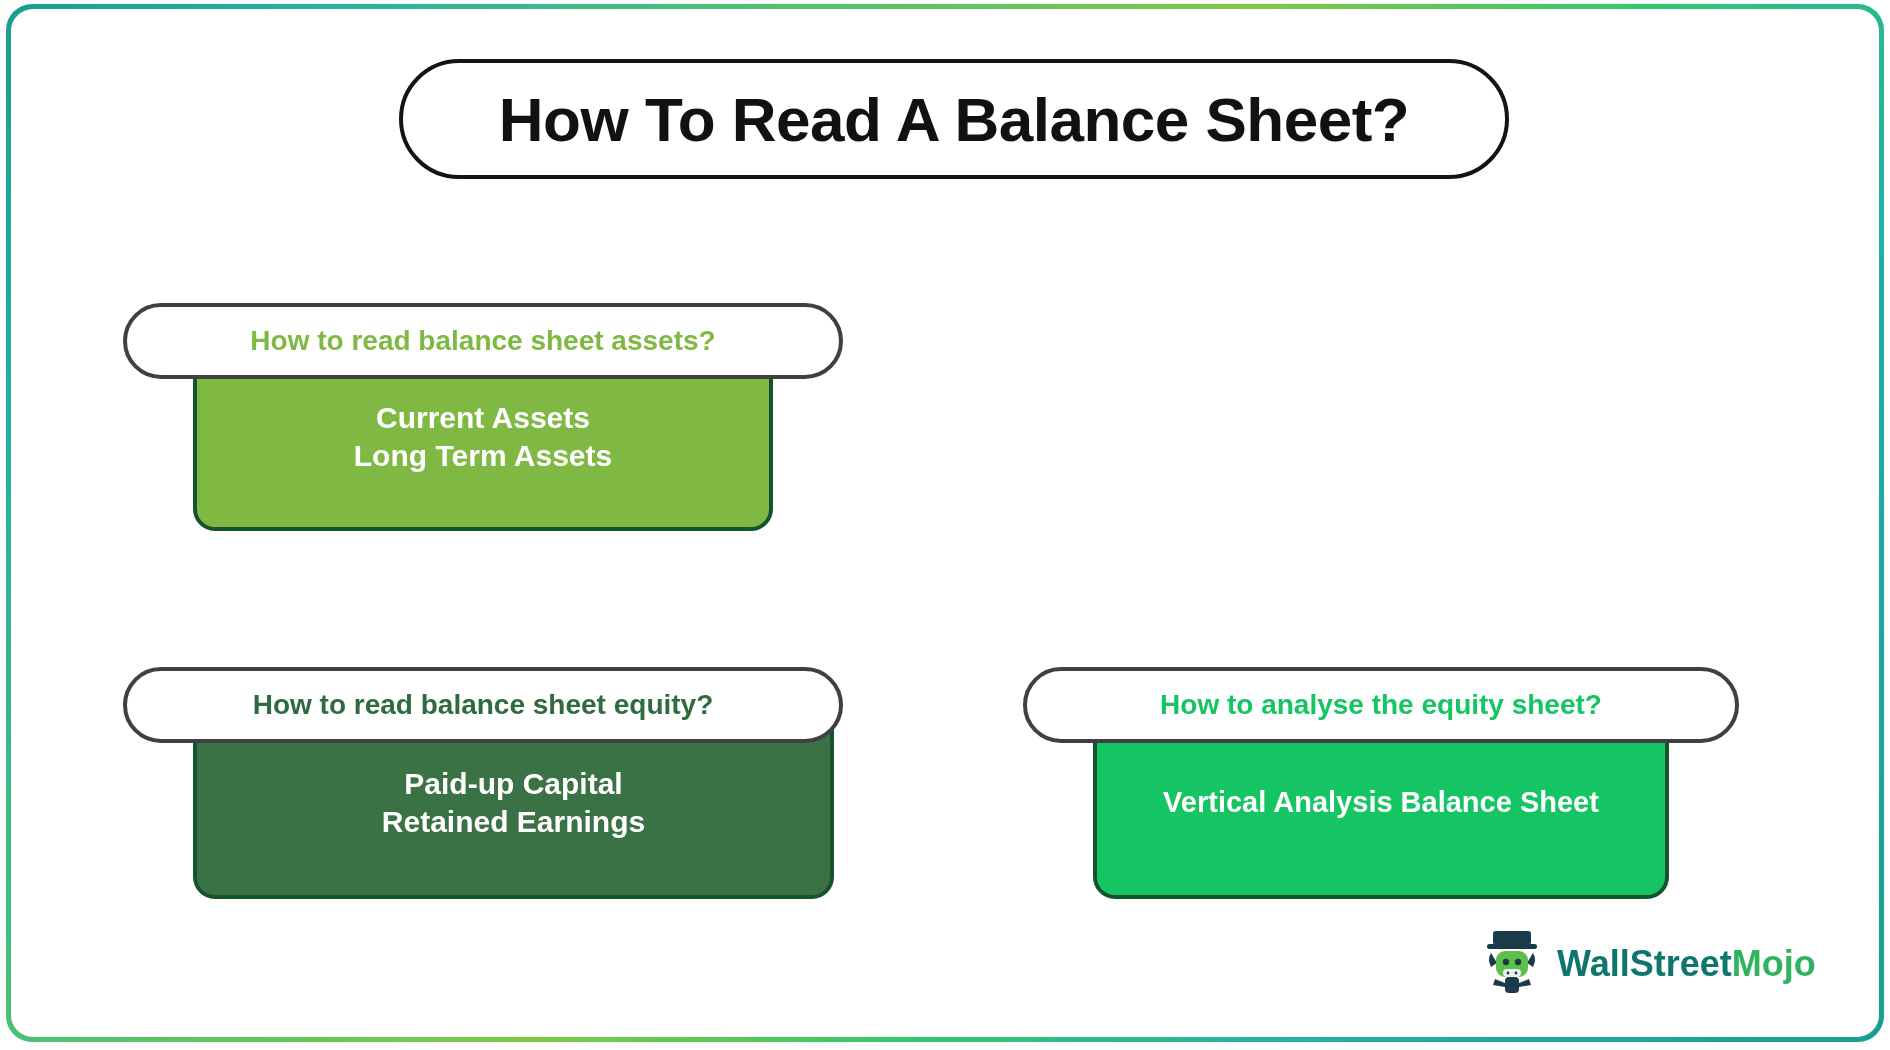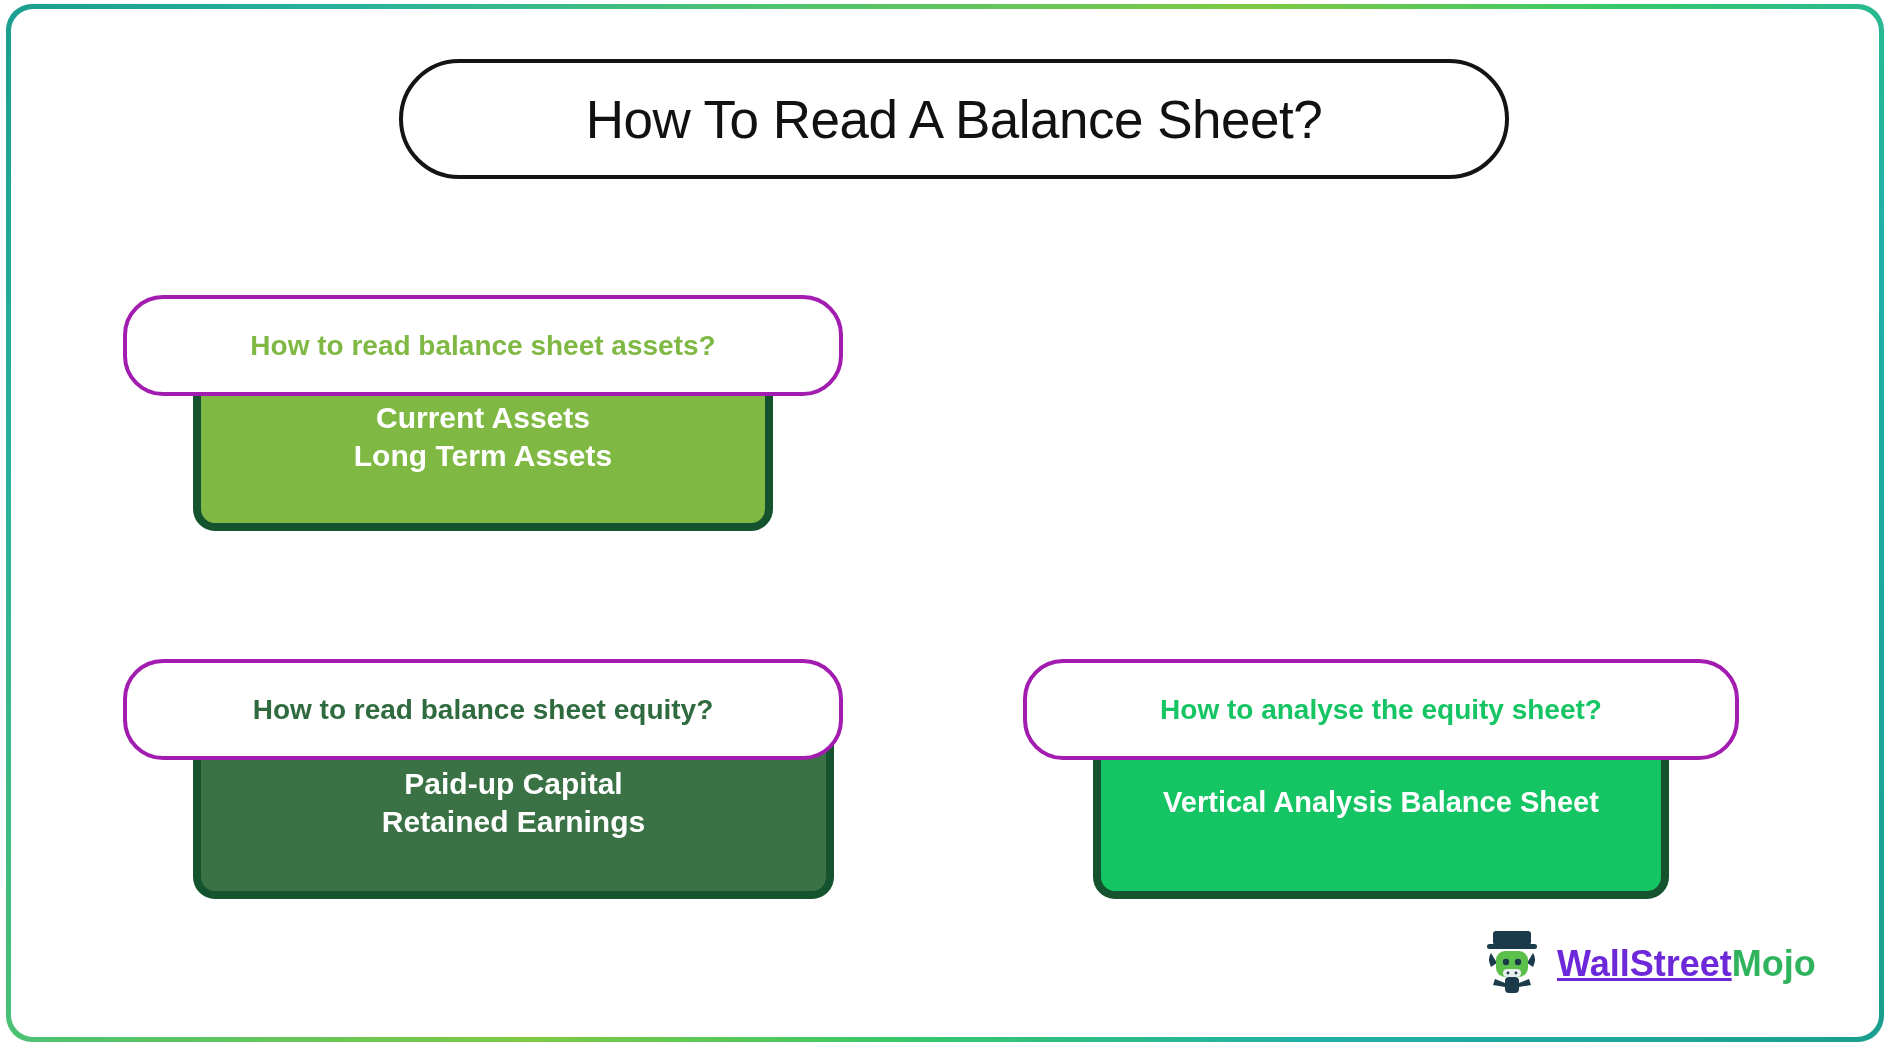--- a/index.html
+++ b/index.html
@@ -51,53 +51,53 @@
     height: 120px;
     box-sizing: border-box;
     border: 4px solid #141414;
     border-radius: 60px;
     background: #ffffff;
     display: flex;
     align-items: center;
     justify-content: center;
   }
   .title-text {
-    font-size: 53px;
-    font-weight: normal;
+    font-size: 62px;
+    font-weight: bold;
     color: #111111;
     letter-spacing: -0.5px;
     white-space: nowrap;
   }
 
   
   .card {
     position: absolute;
   }
   .card-head {
     position: absolute;
-    top: 0;
-    height: 101px;
-    box-sizing: border-box;
-    border: 4px solid #a21caf;
+    top: 8px;
+    height: 76px;
+    box-sizing: border-box;
+    border: 4px solid #404040;
     border-radius: 40px;
     background: #ffffff;
     display: flex;
     align-items: center;
     justify-content: center;
     z-index: 3;
   }
   .card-head span {
     font-size: 28px;
     font-weight: bold;
     white-space: nowrap;
   }
   .card-body {
     position: absolute;
     box-sizing: border-box;
-    border: 8px solid #14532d;
+    border: 4px solid #14532d;
     border-radius: 22px;
     display: flex;
     flex-direction: column;
     align-items: center;
     justify-content: center;
     z-index: 2;
   }
   .card-body .line {
     font-size: 30px;
     font-weight: bold;
@@ -136,21 +136,21 @@
   .logo-mark {
     width: 62px;
     height: 70px;
     position: relative;
   }
   .logo-text {
     font-size: 36px;
     font-weight: bold;
     white-space: nowrap;
   }
-  .logo-text .wsm-dark { color: #6d28d9; text-decoration: underline; }
+  .logo-text .wsm-dark { color: #0f766e; }
   .logo-text .wsm-green { color: #2fb35c; }
 </style>
 </head>
 <body>
 
 <div class="frame">
   <div class="frame-inner">
 
     <div class="title-pill">
       <div class="title-text">How To Read A Balance Sheet?</div>

